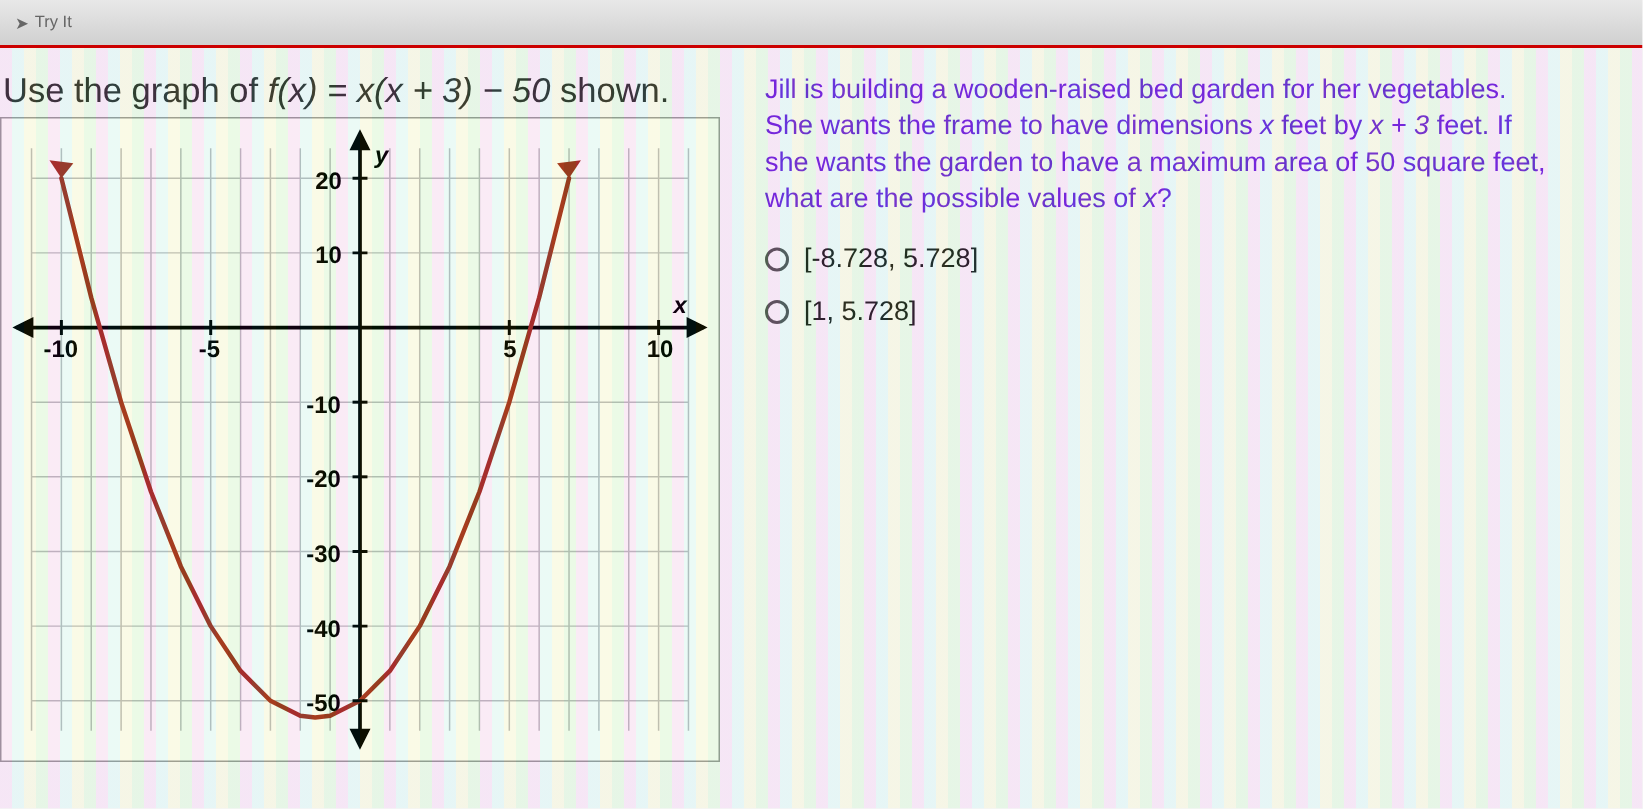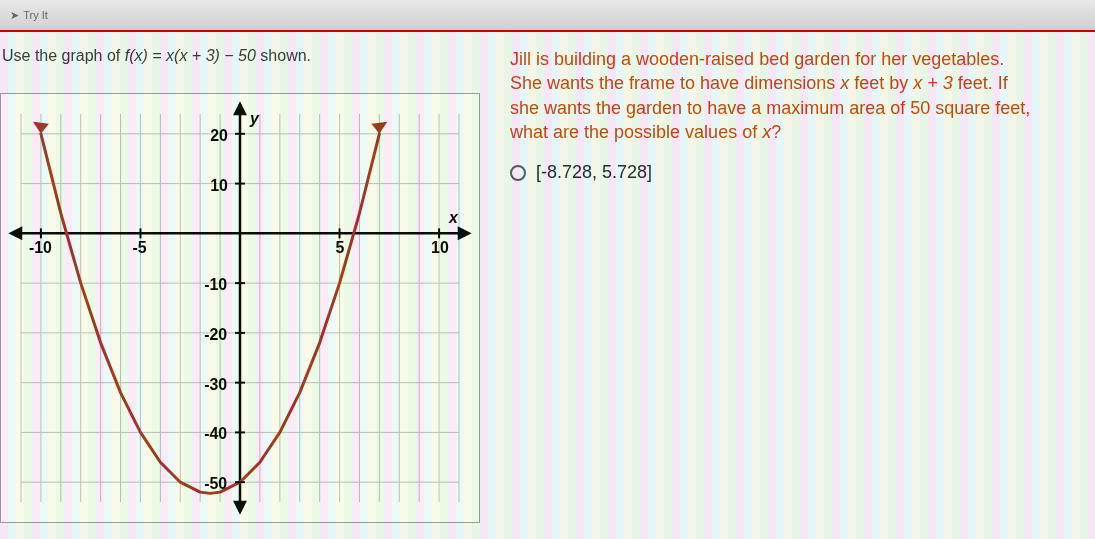--- a/index.html
+++ b/index.html
@@ -28,44 +28,44 @@
     }
     .main-content {
       display: flex;
       padding: 15px 0 0 0;
       gap: 30px;
     }
     .left-column {
       width: 480px;
     }
     .prompt-text {
-      font-size: 16px;
+      font-size: 23px;
       color: #333;
-      margin-bottom: 28px;
+      margin-bottom: 4px;
       padding-left: 2px;
     }
     .italic { font-style: italic; }
     .graph-container {
       width: 480px;
       height: 430px;
       border: 1px solid #999;
       background: #fafaf5;
       position: relative;
     }
     .graph-svg {
       width: 100%;
       height: 100%;
     }
     .right-column {
       width: 540px;
       padding-right: 15px;
     }
     .question-text {
       font-size: 18px;
-      color: #c2410c;
+      color: #6d28d9;
       line-height: 1.35;
       margin-bottom: 18px;
     }
     .options {
       display: flex;
       flex-direction: column;
       gap: 14px;
     }
     .option {
       display: flex;
@@ -219,18 +219,22 @@
   <div class="right-column">
     <div class="question-text">
       <span>Jill is building a wooden-raised bed garden for her vegetables. She wants the frame to have dimensions </span><span class="italic">x</span><span> feet by </span><span class="italic">x + 3</span><span> feet. If she wants the garden to have a maximum area of 50 square feet, what are the possible values of </span><span class="italic">x</span><span>?</span>
     </div>
 
     <div class="options">
       <label class="option">
         <span class="radio-circle"></span>
         <span>[-8.728, 5.728]</span>
       </label>
+      <label class="option">
+        <span class="radio-circle"></span>
+        <span>[1, 5.728]</span>
+      </label>
     </div>
   </div>
 
 </div>
 
 <div class="rainbow-overlay"></div>
 
 </body></html>

